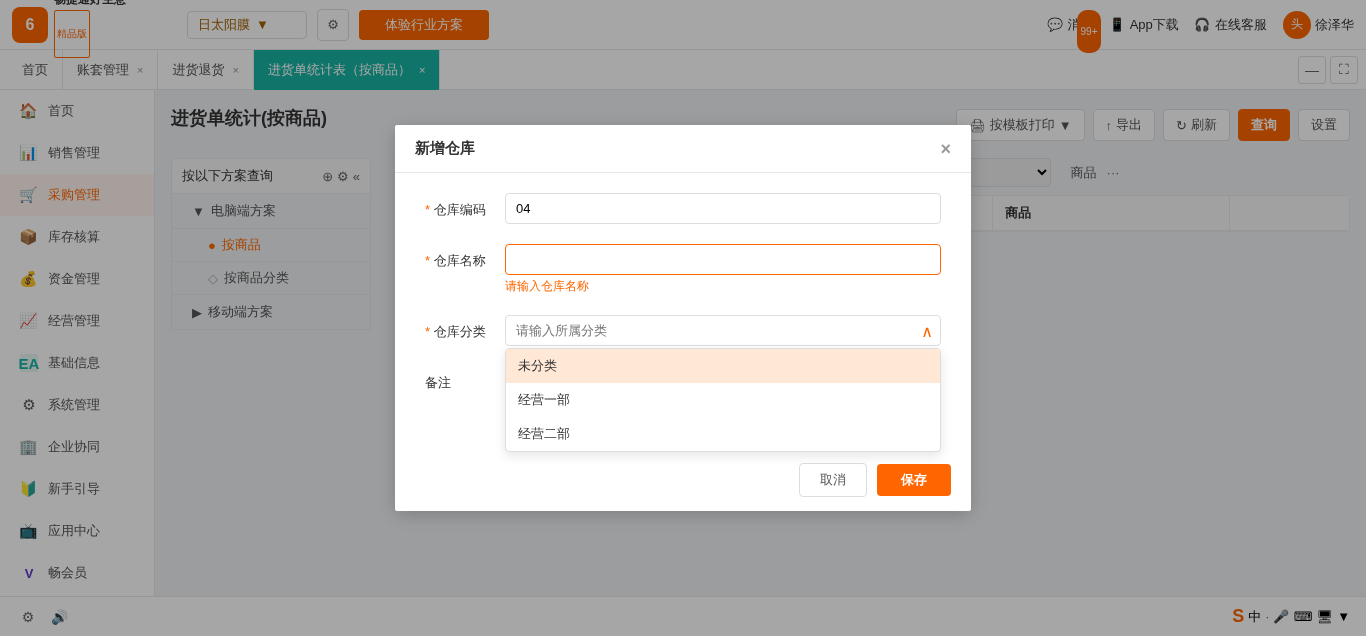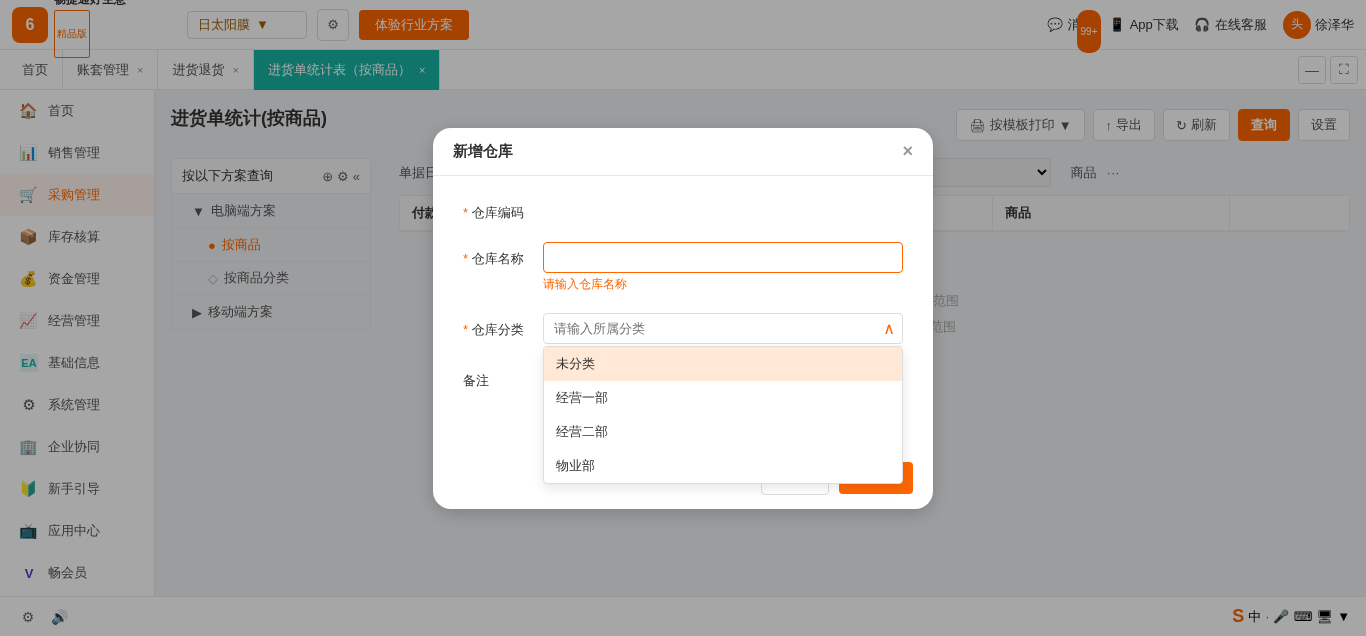--- a/index.html
+++ b/index.html
@@ -52,21 +52,21 @@
       border: 1px solid #ddd;
       border-radius: 4px;
       display: flex; align-items: center; justify-content: center;
       cursor: pointer; color: #666;
     }
     .trial-btn {
       background: #f60;
       color: #fff;
       border: none;
       border-radius: 4px;
-      padding: 6px 16px;
+      padding: 6px 26px;
       cursor: pointer;
       font-size: 13px;
     }
     .header-right {
       display: flex;
       align-items: center;
       gap: 16px;
     }
     .header-right-item {
       display: flex;
@@ -306,22 +306,22 @@
       background: rgba(0,0,0,0.35);
       z-index: 100;
       display: flex;
       align-items: center;
       justify-content: center;
     }
 
     
     .modal {
       background: #fff;
-      border-radius: 18px;
-      width: 500px;
+      border-radius: 2px;
+      width: 576px;
       box-shadow: 0 4px 20px rgba(0,0,0,0.2);
       position: relative;
       overflow: visible;
     }
     .modal-header {
       display: flex;
       align-items: center;
       justify-content: space-between;
       padding: 14px 20px;
       border-bottom: 1px solid #e8e8e8;
@@ -558,21 +558,21 @@
     </div>
     <div class="sidebar-item">
       <span class="sidebar-icon">💰</span>
       <span>资金管理</span>
     </div>
     <div class="sidebar-item">
       <span class="sidebar-icon">📈</span>
       <span>经营管理</span>
     </div>
     <div class="sidebar-item">
-      <span class="sidebar-icon" style="font-size:11px;font-weight:bold;color:#17b3a3;background:#e6f7f5;border-radius:1px;padding:1px 3px;">EA</span>
+      <span class="sidebar-icon" style="font-size:15px;font-weight:bold;color:#17b3a3;background:#e6f7f5;border-radius:1px;padding:1px 3px;">EA</span>
       <span>基础信息</span>
     </div>
     <div class="sidebar-item">
       <span class="sidebar-icon">⚙</span>
       <span>系统管理</span>
     </div>
     <div class="sidebar-item">
       <span class="sidebar-icon">🏢</span>
       <span>企业协同</span>
     </div>
@@ -680,20 +680,23 @@
 <div class="overlay">
   <div class="modal">
     <div class="modal-header">
       <span>新增仓库</span>
       <span class="modal-close">×</span>
     </div>
     <div class="modal-body">
 
       <div class="form-row">
         <label class="form-label required">仓库编码</label>
+        <div class="form-control-wrap">
+          <input class="form-input" type="text" value="04" style="">
+        </div>
       </div>
 
       <div class="form-row">
         <label class="form-label required">仓库名称</label>
         <div class="form-control-wrap">
           <input class="form-input error" type="text" placeholder="" style="">
           <div class="form-error">请输入仓库名称</div>
         </div>
       </div>
 
@@ -702,21 +705,20 @@
         <div class="form-control-wrap" style="position:relative;">
           <div class="form-select-wrap">
             <input class="form-select-input" type="text" placeholder="请输入所属分类" style="">
             <span class="select-arrow">∧</span>
           </div>
 
           <div class="dropdown-list">
             <div class="dropdown-item active">未分类</div>
             <div class="dropdown-item">经营一部</div>
             <div class="dropdown-item">经营二部</div>
-            <div class="dropdown-item">物业部</div>
           </div>
         </div>
       </div>
 
       <div class="form-row">
         <label class="form-label">备注</label>
         <div class="form-control-wrap">
           <textarea class="form-textarea" style=""></textarea>
         </div>
       </div>

